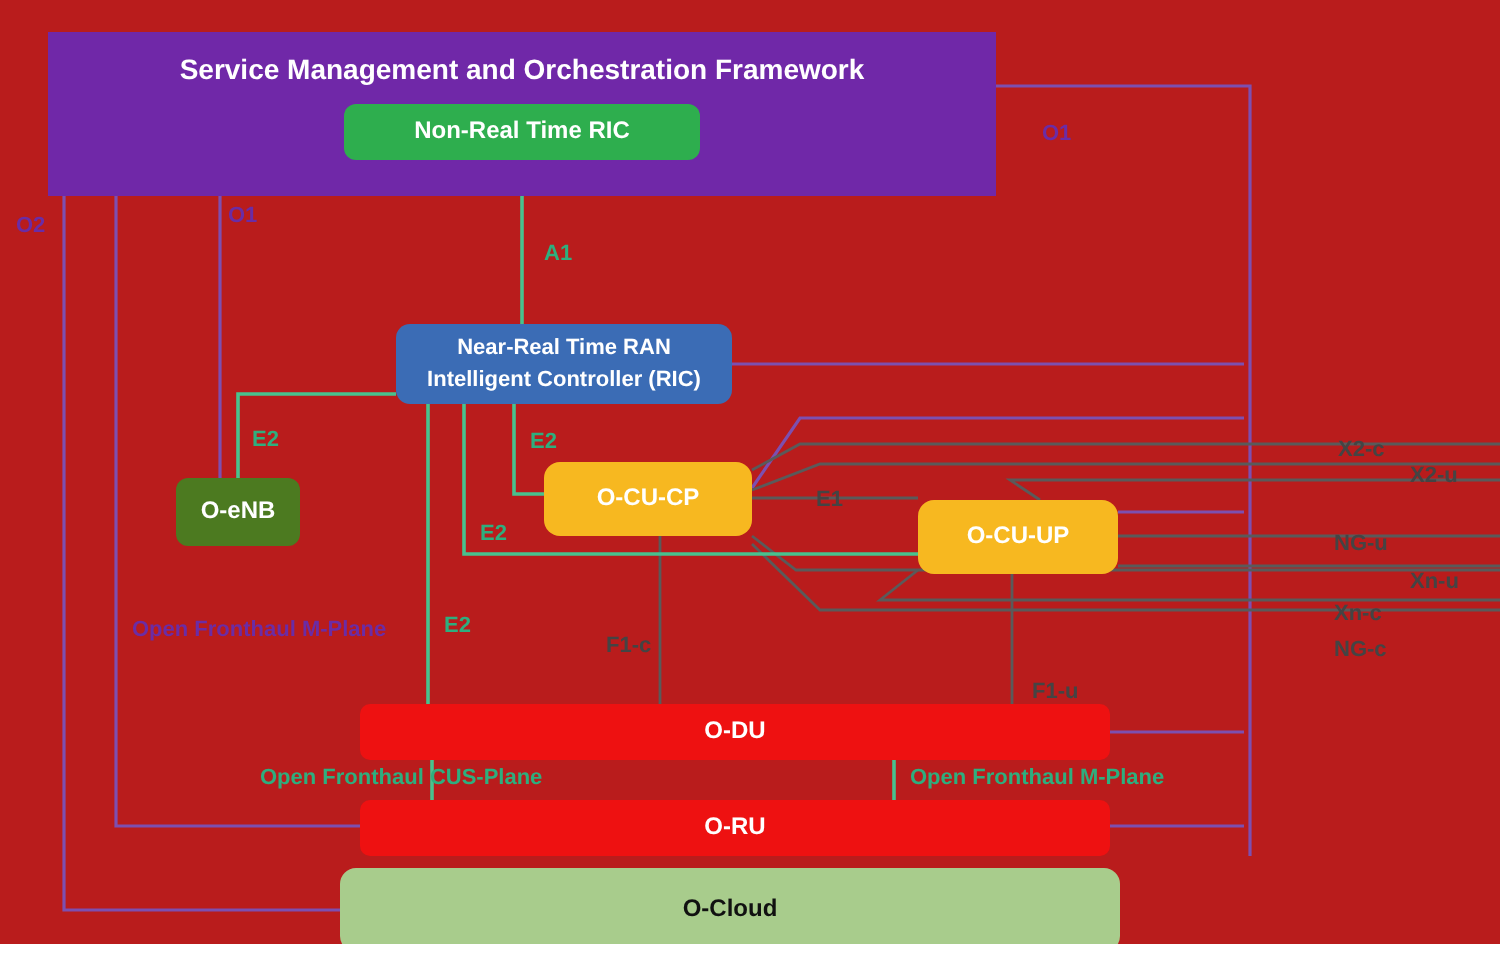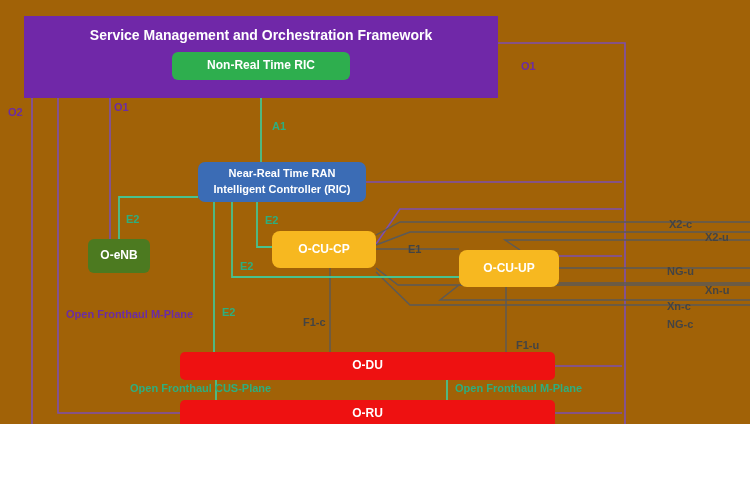--- a/index.html
+++ b/index.html
@@ -1,17 +1,17 @@
 <!DOCTYPE html>
 <html><head>
 <meta charset="utf-8">
 <style>
   html,body{margin:0;padding:0;background:#ffffff;}
   body{font-family:"Liberation Sans",sans-serif;}
-  #stage{position:relative;width:750px;height:424px;background:#a16207;overflow:hidden;}
+  #stage{position:relative;width:750px;height:472px;background:#b91c1c;overflow:hidden;}
   svg{position:absolute;left:0;top:0;width:750px;height:486px;}
   .nodetext{font-weight:bold;text-anchor:middle;dominant-baseline:middle;}
   .linklabel{font-weight:bold;font-size:11px;}
 </style>
 </head>
 <body>
 
 <div id="stage">
   <svg viewBox="0 0 750 486">
     <g id="g-purple">

